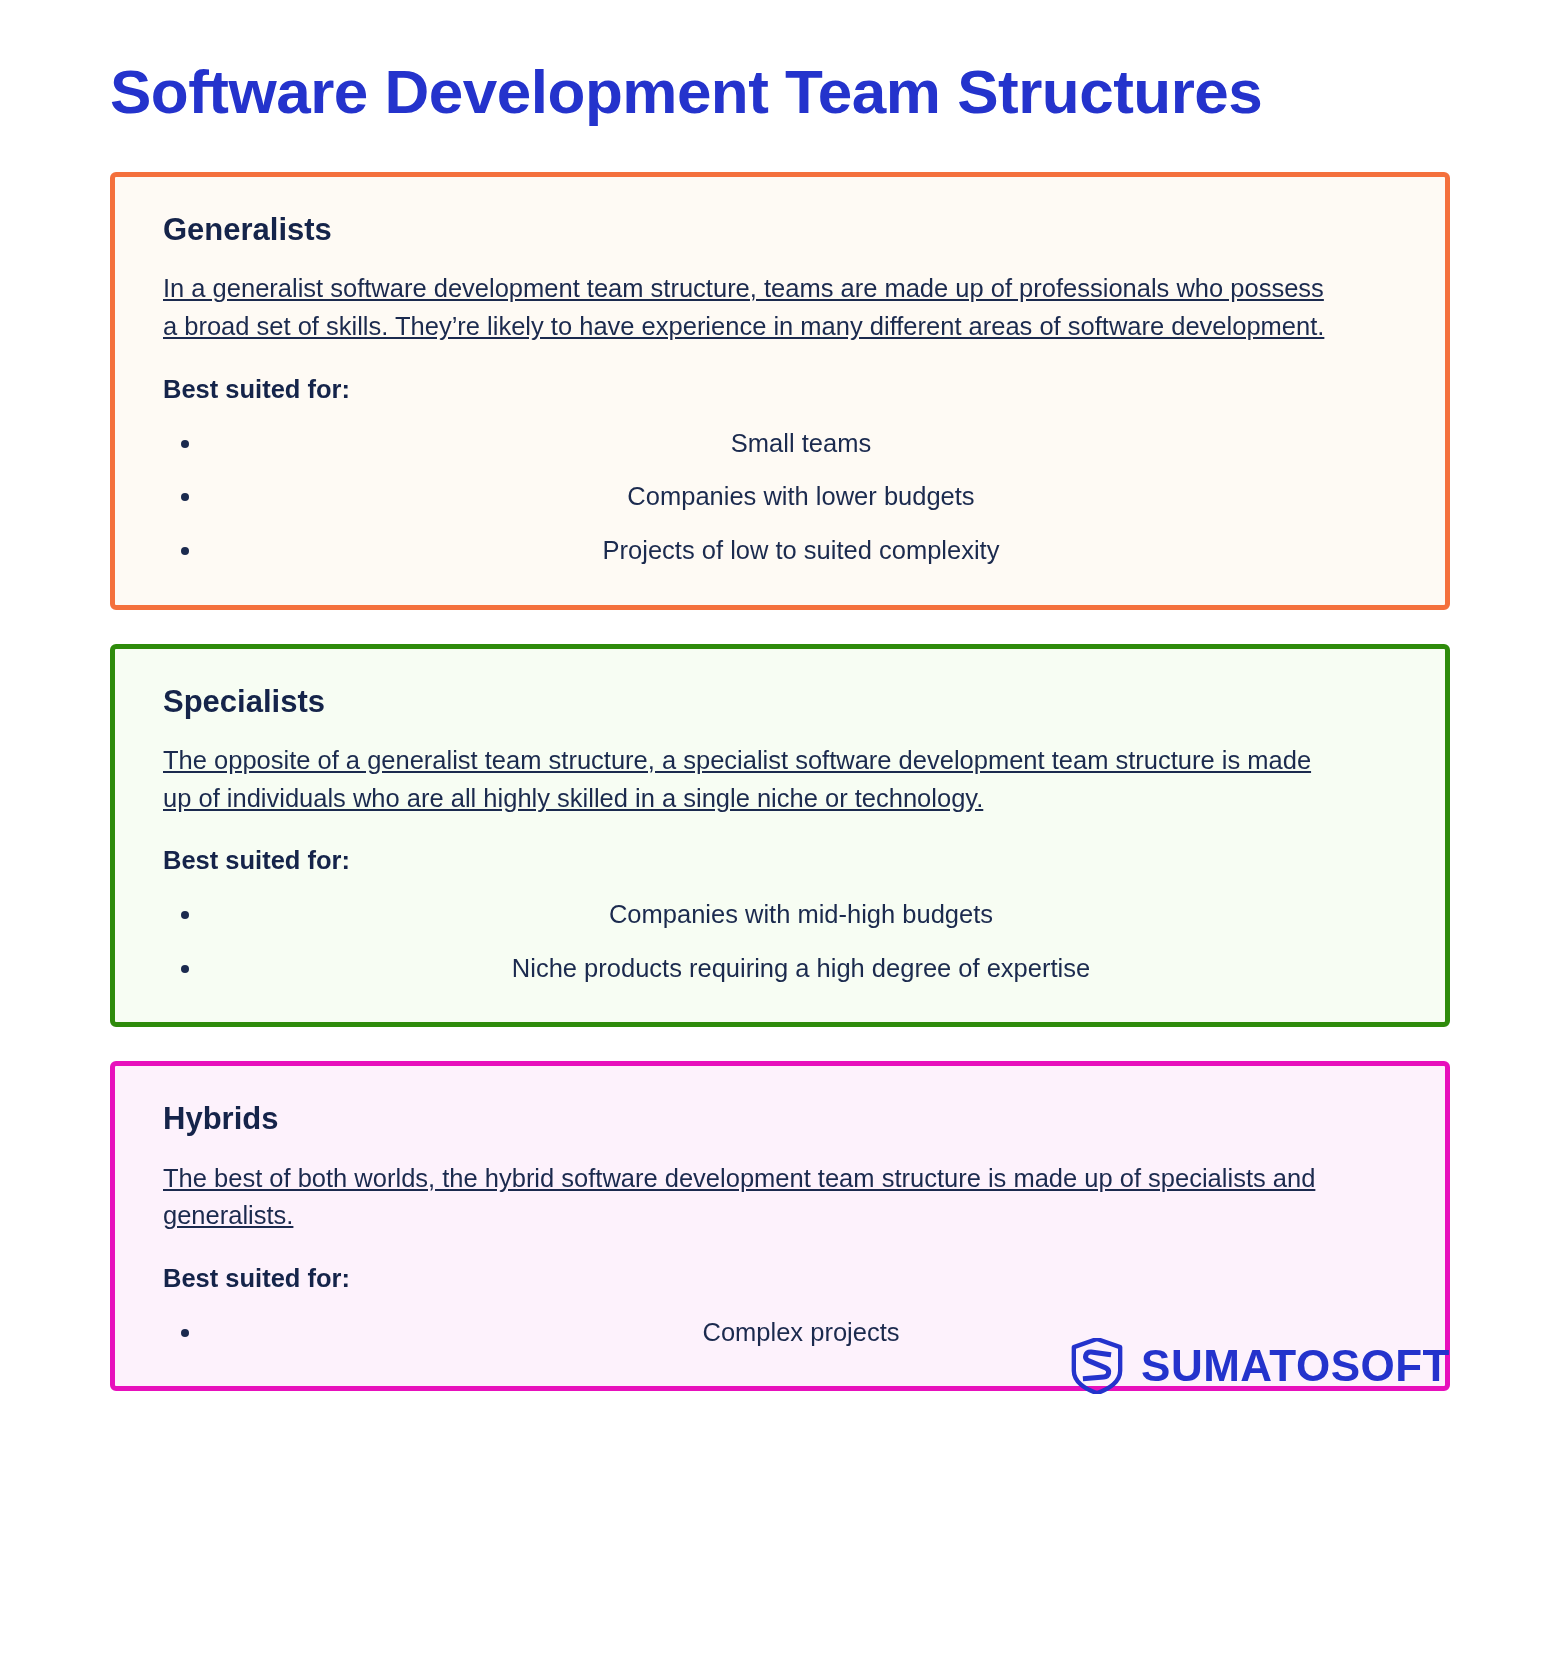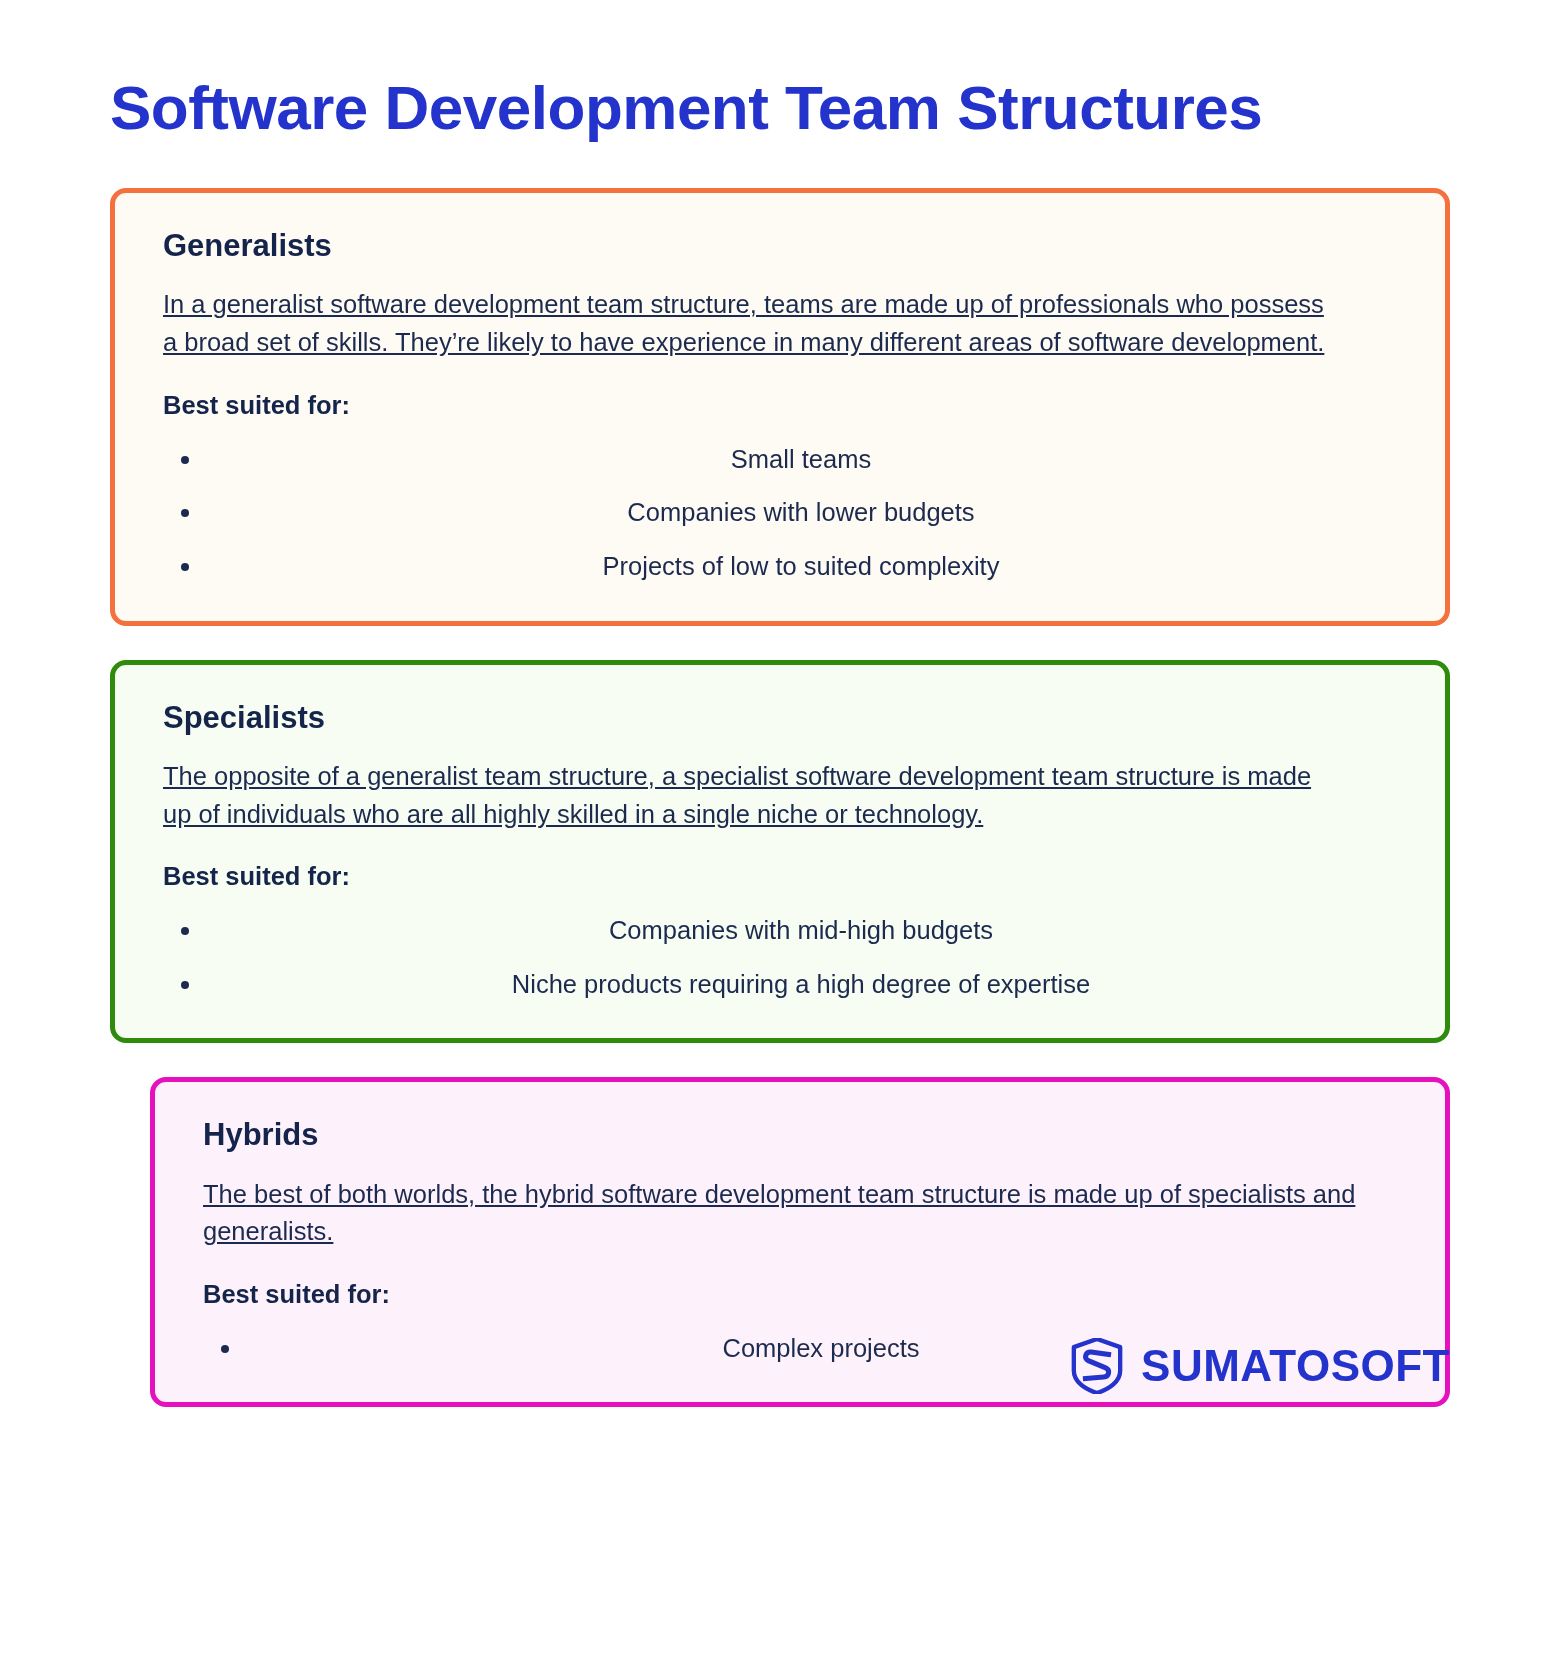--- a/index.html
+++ b/index.html
@@ -13,21 +13,21 @@
     font-family: "Liberation Sans", sans-serif;
     -webkit-font-smoothing: antialiased;
     overflow: hidden;
   }
 
   .page {
     position: relative;
     width: 1560px;
     height: 1440px;
     box-sizing: border-box;
-    padding: 16px 110px;
+    padding: 0 110px;
   }
 
   .page-title {
     font-size: 62px;
     font-weight: bold;
     color: #2433CC;
     letter-spacing: -0.5px;
     line-height: 1.1;
     margin: 0;
     padding-top: 58px;
@@ -36,21 +36,21 @@
 
   .cards {
     margin-top: 46px;
     display: flex;
     flex-direction: column;
     gap: 34px;
   }
 
   .card {
     box-sizing: border-box;
-    border-radius: 16px;
+    border-radius: 6px;
     border-style: solid;
     border-width: 5px;
     padding: 34px 48px 36px 48px;
   }
 
   .card-title {
     font-size: 31px;
     font-weight: bold;
     color: #15244A;
     margin: 0 0 22px 0;
@@ -149,21 +149,21 @@
     <section class="card" style="border-color: rgb(46, 139, 11); background-color: rgb(247, 253, 243);">
       <h2 class="card-title">Specialists</h2>
       <p class="card-desc">The opposite of a generalist team structure, a specialist software development team structure is made up of individuals who are all highly skilled in a single niche or technology.</p>
       <p class="best-label">Best suited for:</p>
       <ul class="bullets">
         <li>Companies with mid-high budgets</li>
         <li>Niche products requiring a high degree of expertise</li>
       </ul>
     </section>
 
-    <section class="card" style="border-color: rgb(231, 17, 188); background-color: rgb(253, 242, 252); margin-left: 40px;">
+    <section class="card" style="border-color: rgb(231, 17, 188); background-color: rgb(253, 242, 252);">
       <h2 class="card-title">Hybrids</h2>
       <p class="card-desc">The best of both worlds, the hybrid software development team structure is made up of specialists and generalists.</p>
       <p class="best-label">Best suited for:</p>
       <ul class="bullets">
         <li>Complex projects</li>
       </ul>
     </section>
 
   </div>
 

